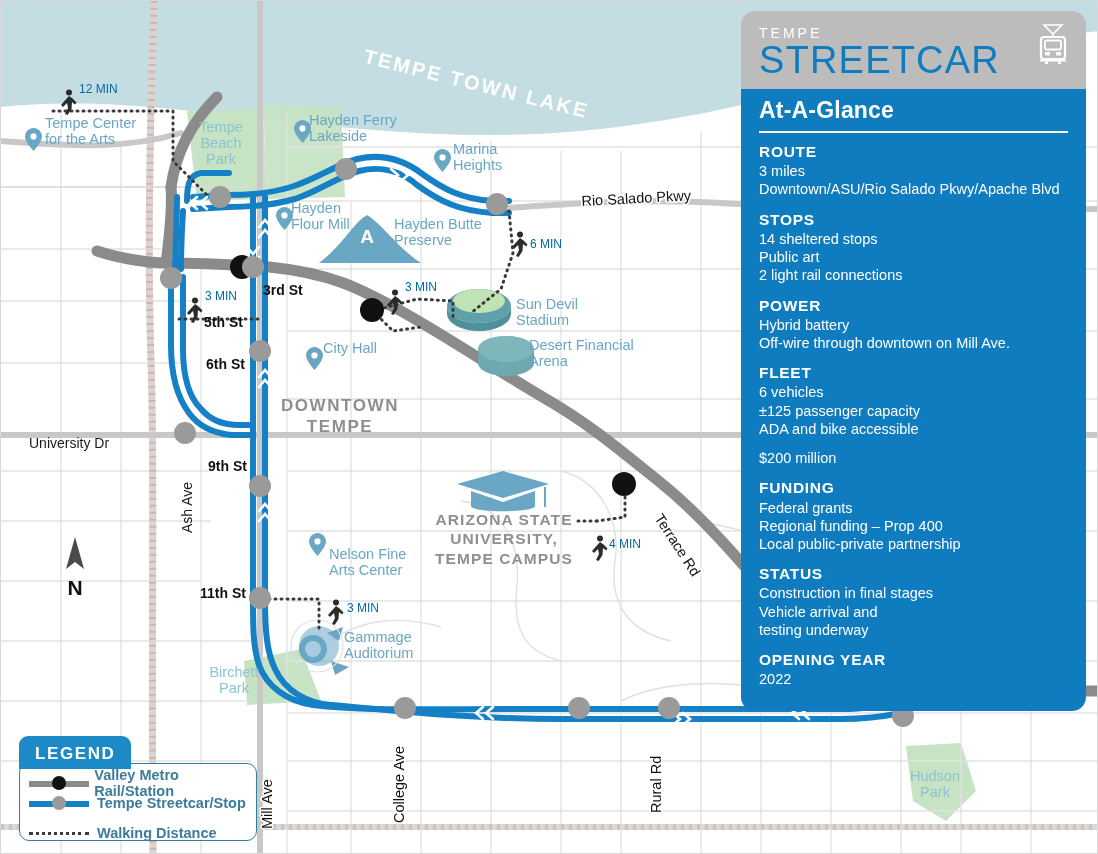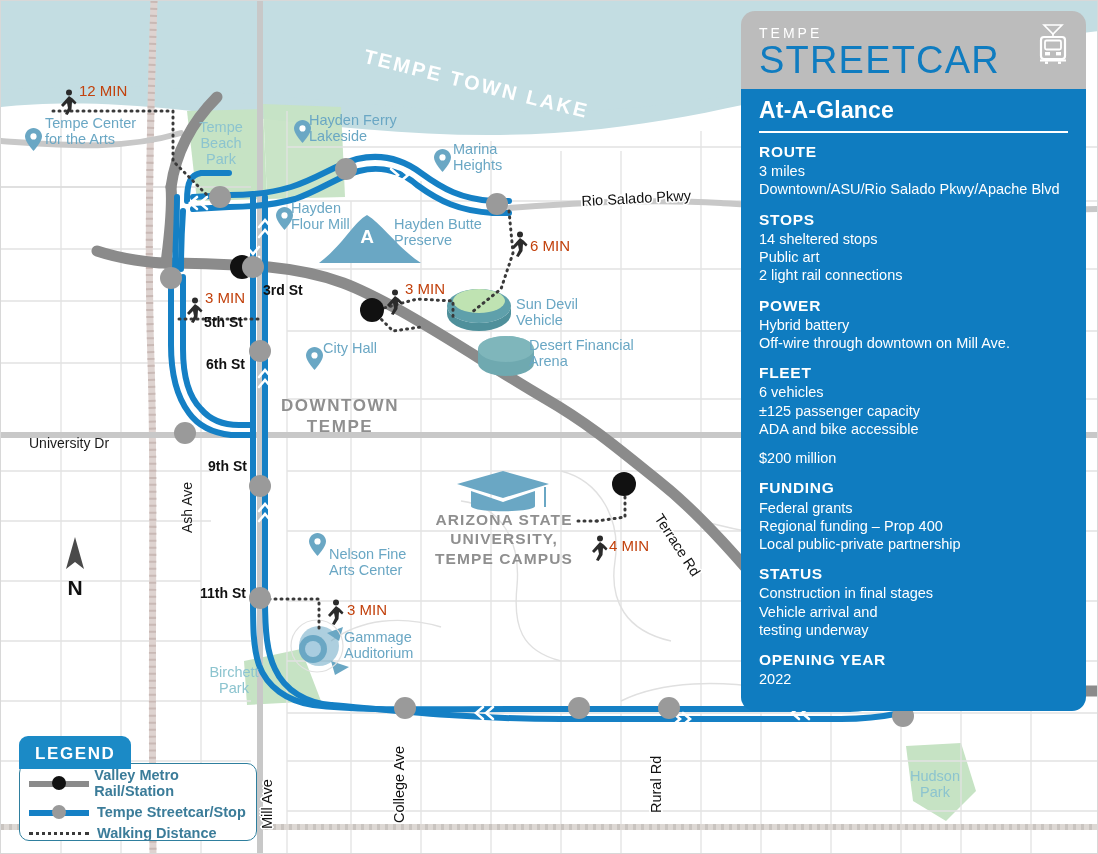--- a/index.html
+++ b/index.html
@@ -18,21 +18,21 @@
   .street.outline{
     color:#111;font-weight:400;font-size:14.5px;
     text-shadow:
       1.6px 0 0 #fff,-1.6px 0 0 #fff,0 1.6px 0 #fff,0 -1.6px 0 #fff,
       1.2px 1.2px 0 #fff,-1.2px 1.2px 0 #fff,1.2px -1.2px 0 #fff,-1.2px -1.2px 0 #fff;
   }
   .district{color:#8f8f8f;font-size:17px;font-weight:700;letter-spacing:1.6px;line-height:1.25;text-align:center;}
   .district.small{font-size:15.5px;letter-spacing:1.1px;}
   .lakelabel{color:#ffffff;font-size:20px;font-weight:700;letter-spacing:2.4px;}
   .parklbl{color:#8cc4cf;font-size:14.5px;line-height:1.12;text-align:center;}
-  .walkmin{color:#c2410c;font-size:15px;font-weight:400;}
+  .walkmin{color:#0369a1;font-size:12px;font-weight:400;}
 
   
   #info-panel{
     position:absolute;left:740px;top:10px;width:345px;
     border-radius:14px;overflow:hidden;
     box-shadow:0 0 0 0 rgba(0,0,0,0);
   }
   #panel-head{
     background:#bcbcbc;padding:14px 18px 8px 18px;position:relative;
   }
@@ -325,21 +325,21 @@
   <div class="lbl poi" style="left:290px;top:199px;">
     <div>Hayden</div>
     <div>Flour Mill</div>
   </div>
   <div class="lbl poi" style="left:393px;top:215px;">
     <div>Hayden Butte</div>
     <div>Preserve</div>
   </div>
   <div class="lbl poi" style="left:515px;top:295px;">
     <div>Sun Devil</div>
-    <div>Vehicle</div>
+    <div>Stadium</div>
   </div>
   <div class="lbl poi" style="left:528px;top:336px;">
     <div>Desert Financial</div>
     <div>Arena</div>
   </div>
   <div class="lbl poi" style="left:322px;top:339px;">
     <div>City Hall</div>
   </div>
   <div class="lbl poi" style="left:328px;top:545px;">
     <div>Nelson Fine</div>
@@ -402,21 +402,21 @@
     <div id="legend-box"></div>
 
     <div class="lg-row" style="top:36px;">
       <span class="lg-sym">
         <span class="lg-line" style="background:#8b8b8b;"></span>
         <span class="lg-dot" style="background:#111111;"></span>
       </span>
       <span class="lg-text">Valley Metro Rail/Station</span>
     </div>
 
-    <div class="lg-row" style="top:65px;">
+    <div class="lg-row" style="top:56px;">
       <span class="lg-sym">
         <span class="lg-line" style="background:#1580c5;"></span>
         <span class="lg-dot" style="background:#9a9a9a;"></span>
       </span>
       <span class="lg-text">Tempe Streetcar/Stop</span>
     </div>
 
     <div class="lg-row" style="top:86px;">
       <span class="lg-sym">
         <span class="lg-dotted"></span>

